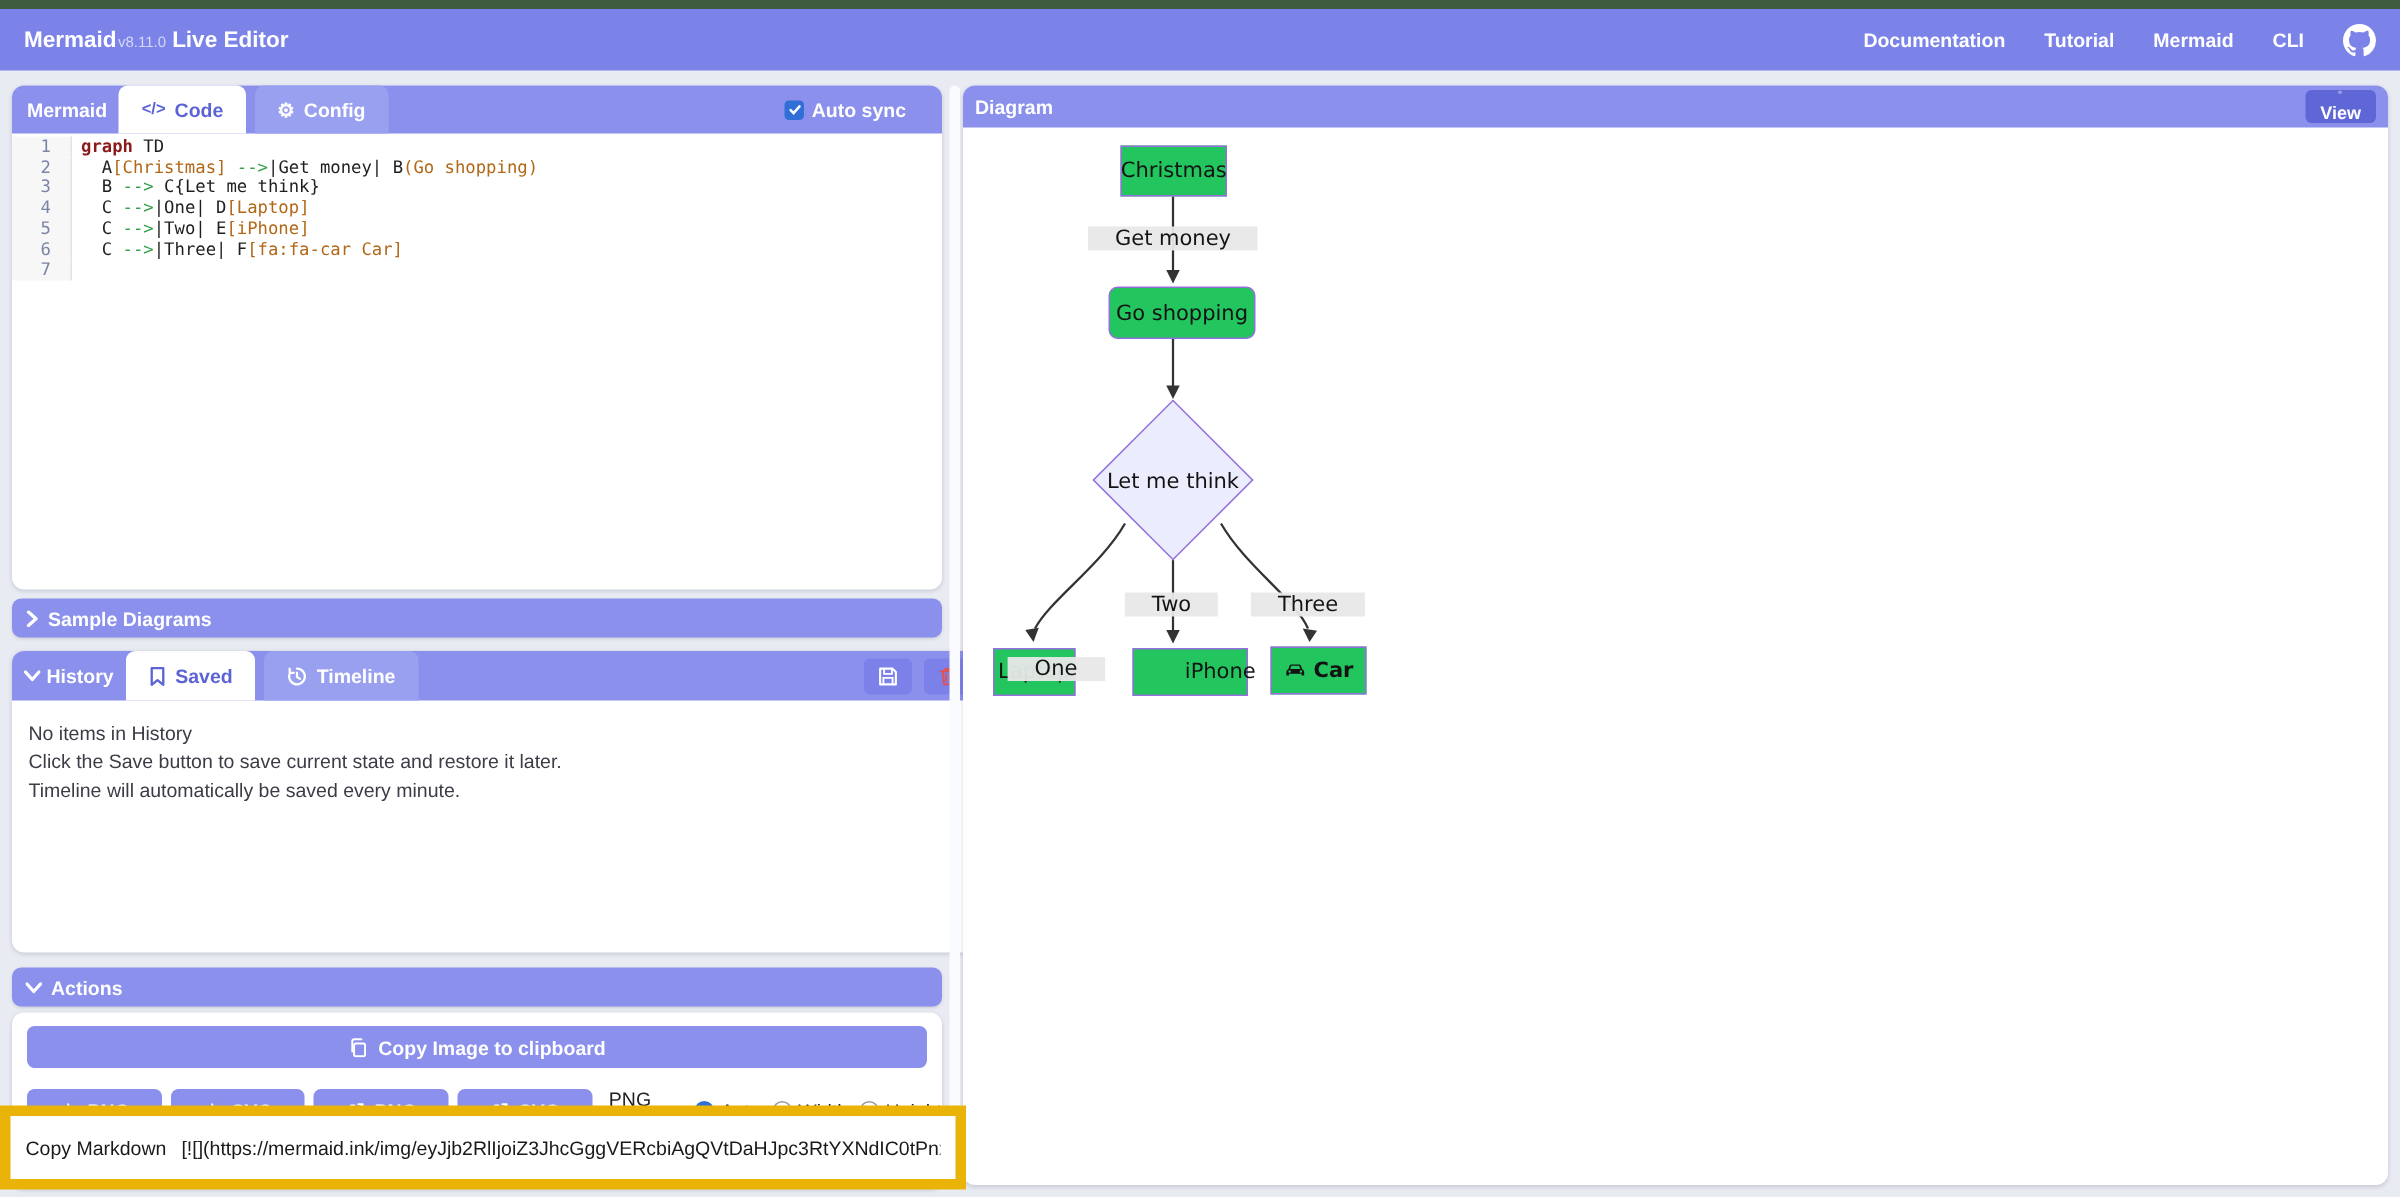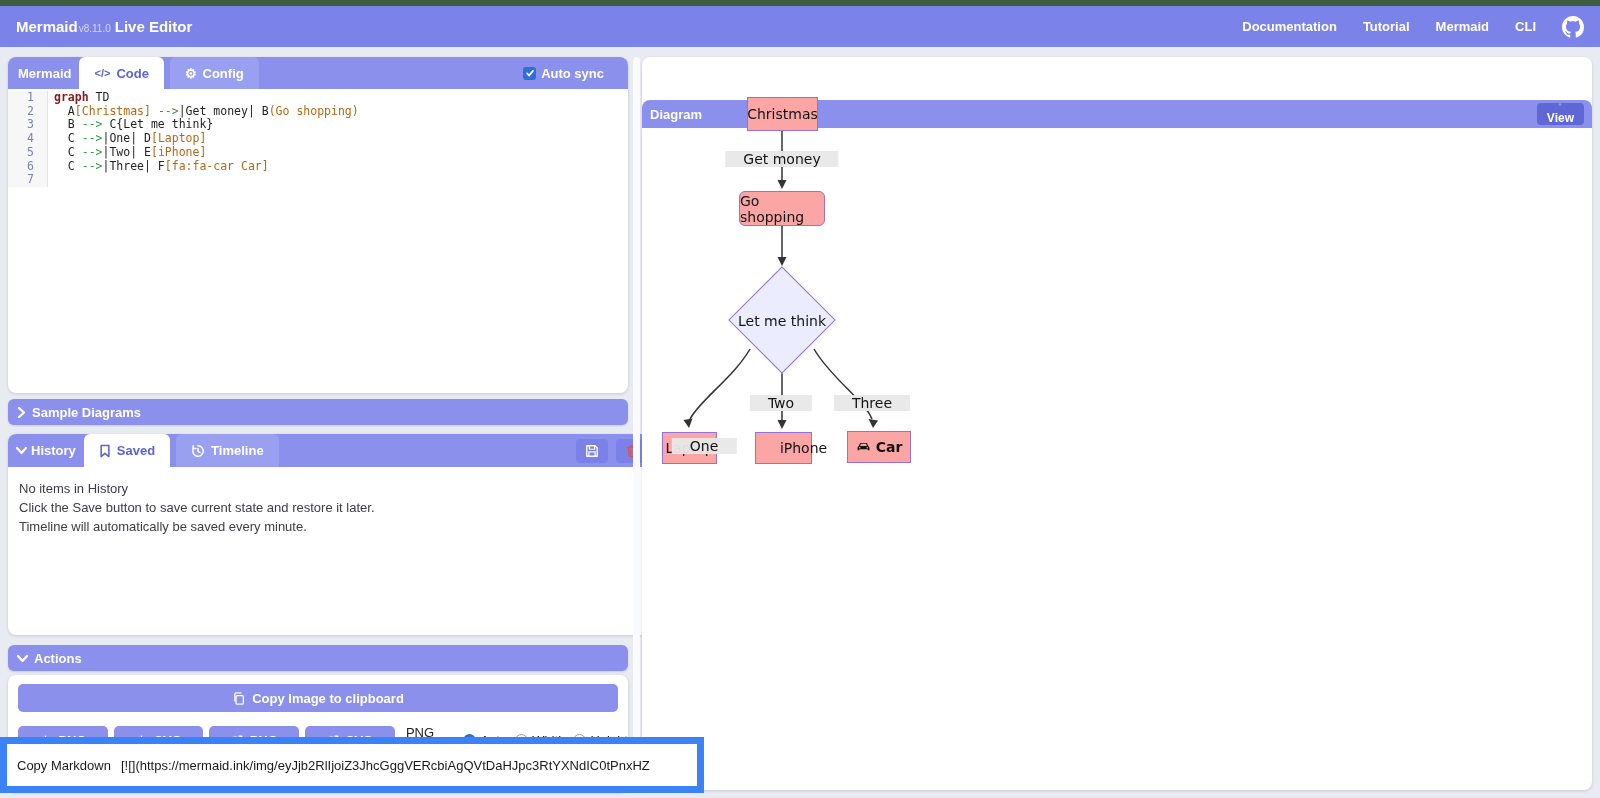--- a/index.html
+++ b/index.html
@@ -77,44 +77,44 @@
     font-family:"Liberation Sans",sans-serif;
   }
   .act-btn svg,.copy-img-btn svg{width:13px;height:13px;}
   .png-size{display:flex;align-items:center;gap:4px;font-size:13px;color:#222;margin-left:5px;}
   .radio{width:13px;height:13px;border-radius:50%;box-sizing:border-box;border:1px solid #9a9a9a;background:#fff;display:inline-block;margin-left:8px;}
   .radio.checked{border:none;background:#2f6fd6;position:relative;}
   .radio.checked::after{content:"";position:absolute;left:4.5px;top:4.5px;width:4px;height:4px;border-radius:50%;background:#fff;}
   .radio-item{display:flex;align-items:center;gap:4px;cursor:pointer;}
   
   #copymd{
-    position:absolute;left:0;top:737px;width:704px;height:56px;background:#3b82f6;z-index:30;
+    position:absolute;left:0;top:737px;width:644px;height:56px;background:#eab308;z-index:30;
     padding:7px;box-sizing:border-box;
   }
   #copymd .inner{
     background:#fff;height:100%;display:flex;align-items:center;padding:0 10px;gap:10px;
     font-size:13px;color:#1a1a1a;overflow:hidden;
   }
   #copymd .mdlabel{white-space:nowrap;cursor:pointer;}
   #copymd .mdvalue{white-space:nowrap;overflow:hidden;flex:1;}
   
   #scroll-strip{position:absolute;left:633px;top:57px;width:7px;height:733px;background:#fafbfe;border-radius:4px;}
   #diagram-card{left:642px;top:57px;width:950px;height:733px;}
-  #diagram-card .phead{height:28px;padding:0 8px;margin-top:43px;}
+  #diagram-card .phead{height:28px;padding:0 8px;}
   .view-btn{
     margin-left:auto;height:22px;background:#5f66d6;border:none;border-radius:4px;color:#fff;
     font-weight:700;font-size:12px;display:flex;align-items:center;gap:5px;padding:0 10px;cursor:pointer;
     font-family:"Liberation Sans",sans-serif;
     flex-direction:column;
   }
   .view-btn svg{width:14px;height:14px;}
   .flow{position:absolute;left:0;top:28px;width:950px;height:705px;font-family:"DejaVu Sans",sans-serif;}
   .flow svg.edges{position:absolute;left:0;top:0;}
   .fnode{
-    position:absolute;background:#fca5a5;border:1px solid #9370DB;color:#131313;
+    position:absolute;background:#22c55e;border:1px solid #9370DB;color:#131313;
     display:flex;align-items:center;justify-content:center;font-size:14px;box-sizing:border-box;z-index:2;
   }
   .fnode.round{border-radius:6px;}
   .diamond-wrap{position:absolute;left:85px;top:183px;width:110px;height:105px;z-index:2;}
   .diamond{
     position:absolute;left:17px;top:14px;width:76px;height:76px;background:#ECECFF;border:1px solid #9370DB;
     transform:rotate(45deg);box-sizing:border-box;
   }
   .diamond-label{position:absolute;left:0;top:0;width:110px;height:105px;display:flex;align-items:center;justify-content:center;font-size:14px;color:#131313;}
   .elabel{
@@ -345,39 +345,39 @@
         <polygon points="231,343 226.5,334 236,335.5"></polygon>
       </g>
     </svg>
 
     <div class="fnode" style="left:105px;top:12px;width:71px;height:34px;">
       <span>Christmas</span>
     </div>
 
     <div class="elabel" style="left:140px;top:74px;"><span>Get money</span></div>
 
-    <div class="fnode round" style="left:97px;top:106px;width:86px;height:35px;">
+    <div class="fnode round" style="left:97px;top:106px;width:98px;height:35px;text-align:center;">
       <span>Go shopping</span>
     </div>
 
     <div class="diamond-wrap">
       <div class="diamond"></div>
       <div class="diamond-label">
           <span>Let me think</span>
         </div>
     </div>
 
     <div class="elabel" style="left:62px;top:318px;margin-top:43px;"><span>One</span></div>
     <div class="elabel" style="left:139px;top:318px;"><span>Two</span></div>
     <div class="elabel" style="left:230px;top:318px;"><span>Three</span></div>
 
     <div class="fnode" style="left:20px;top:347px;width:55px;height:32px;">
       <span>Laptop</span>
     </div>
-    <div class="fnode" style="left:113px;top:347px;width:57px;height:32px;padding-left:40px;">
+    <div class="fnode" style="left:113px;top:347px;width:77px;height:32px;padding-left:40px;">
       <span>iPhone</span>
     </div>
     <div class="fnode" style="left:205px;top:346px;width:64px;height:32px;font-weight:bold;">
       <svg class="caricon" viewBox="0 0 24 24">
         <path fill="#131313" d="M4.5 10l1.4-4a2 2 0 0 1 1.9-1.3h8.4A2 2 0 0 1 18.1 6l1.4 4a2.5 2.5 0 0 1 2 2.4v4.1h-2.8v-1.8H5.3v1.8H2.5v-4.1A2.5 2.5 0 0 1 4.5 10zm2.1-.3h10.8l-1.1-3.2a.7.7 0 0 0-.7-.5H8.4a.7.7 0 0 0-.7.5zM6 13.6a1.3 1.3 0 1 0 0-2.6 1.3 1.3 0 0 0 0 2.6zm12 0a1.3 1.3 0 1 0 0-2.6 1.3 1.3 0 0 0 0 2.6z"></path>
       </svg>
       <span>Car</span>
     </div>
   </div>
 </div>

